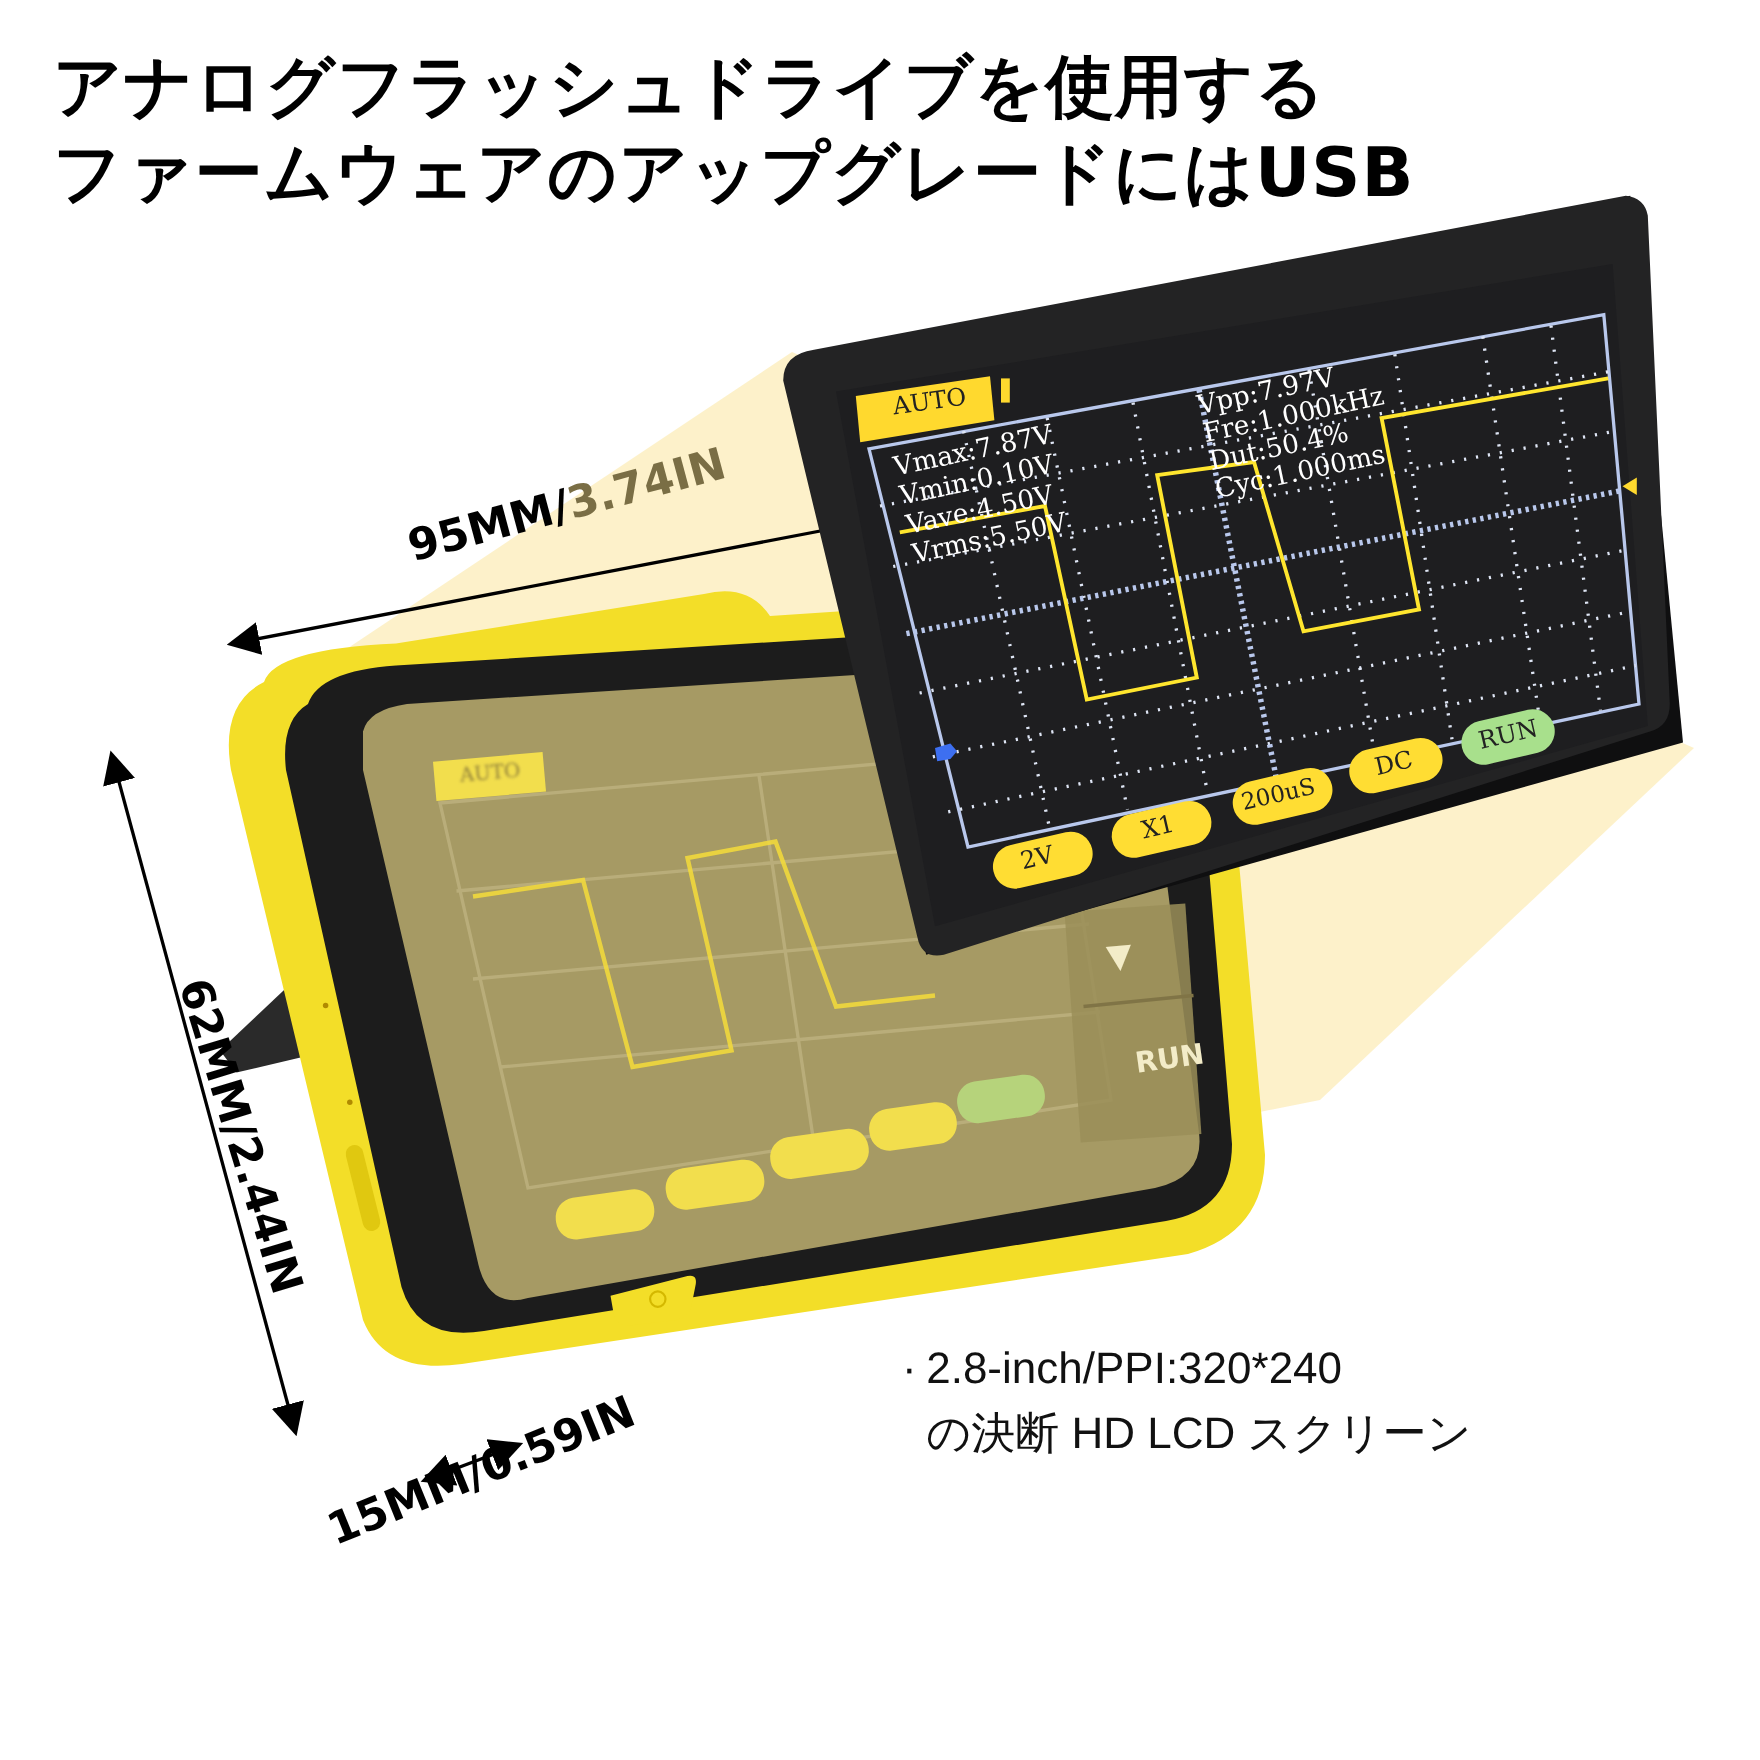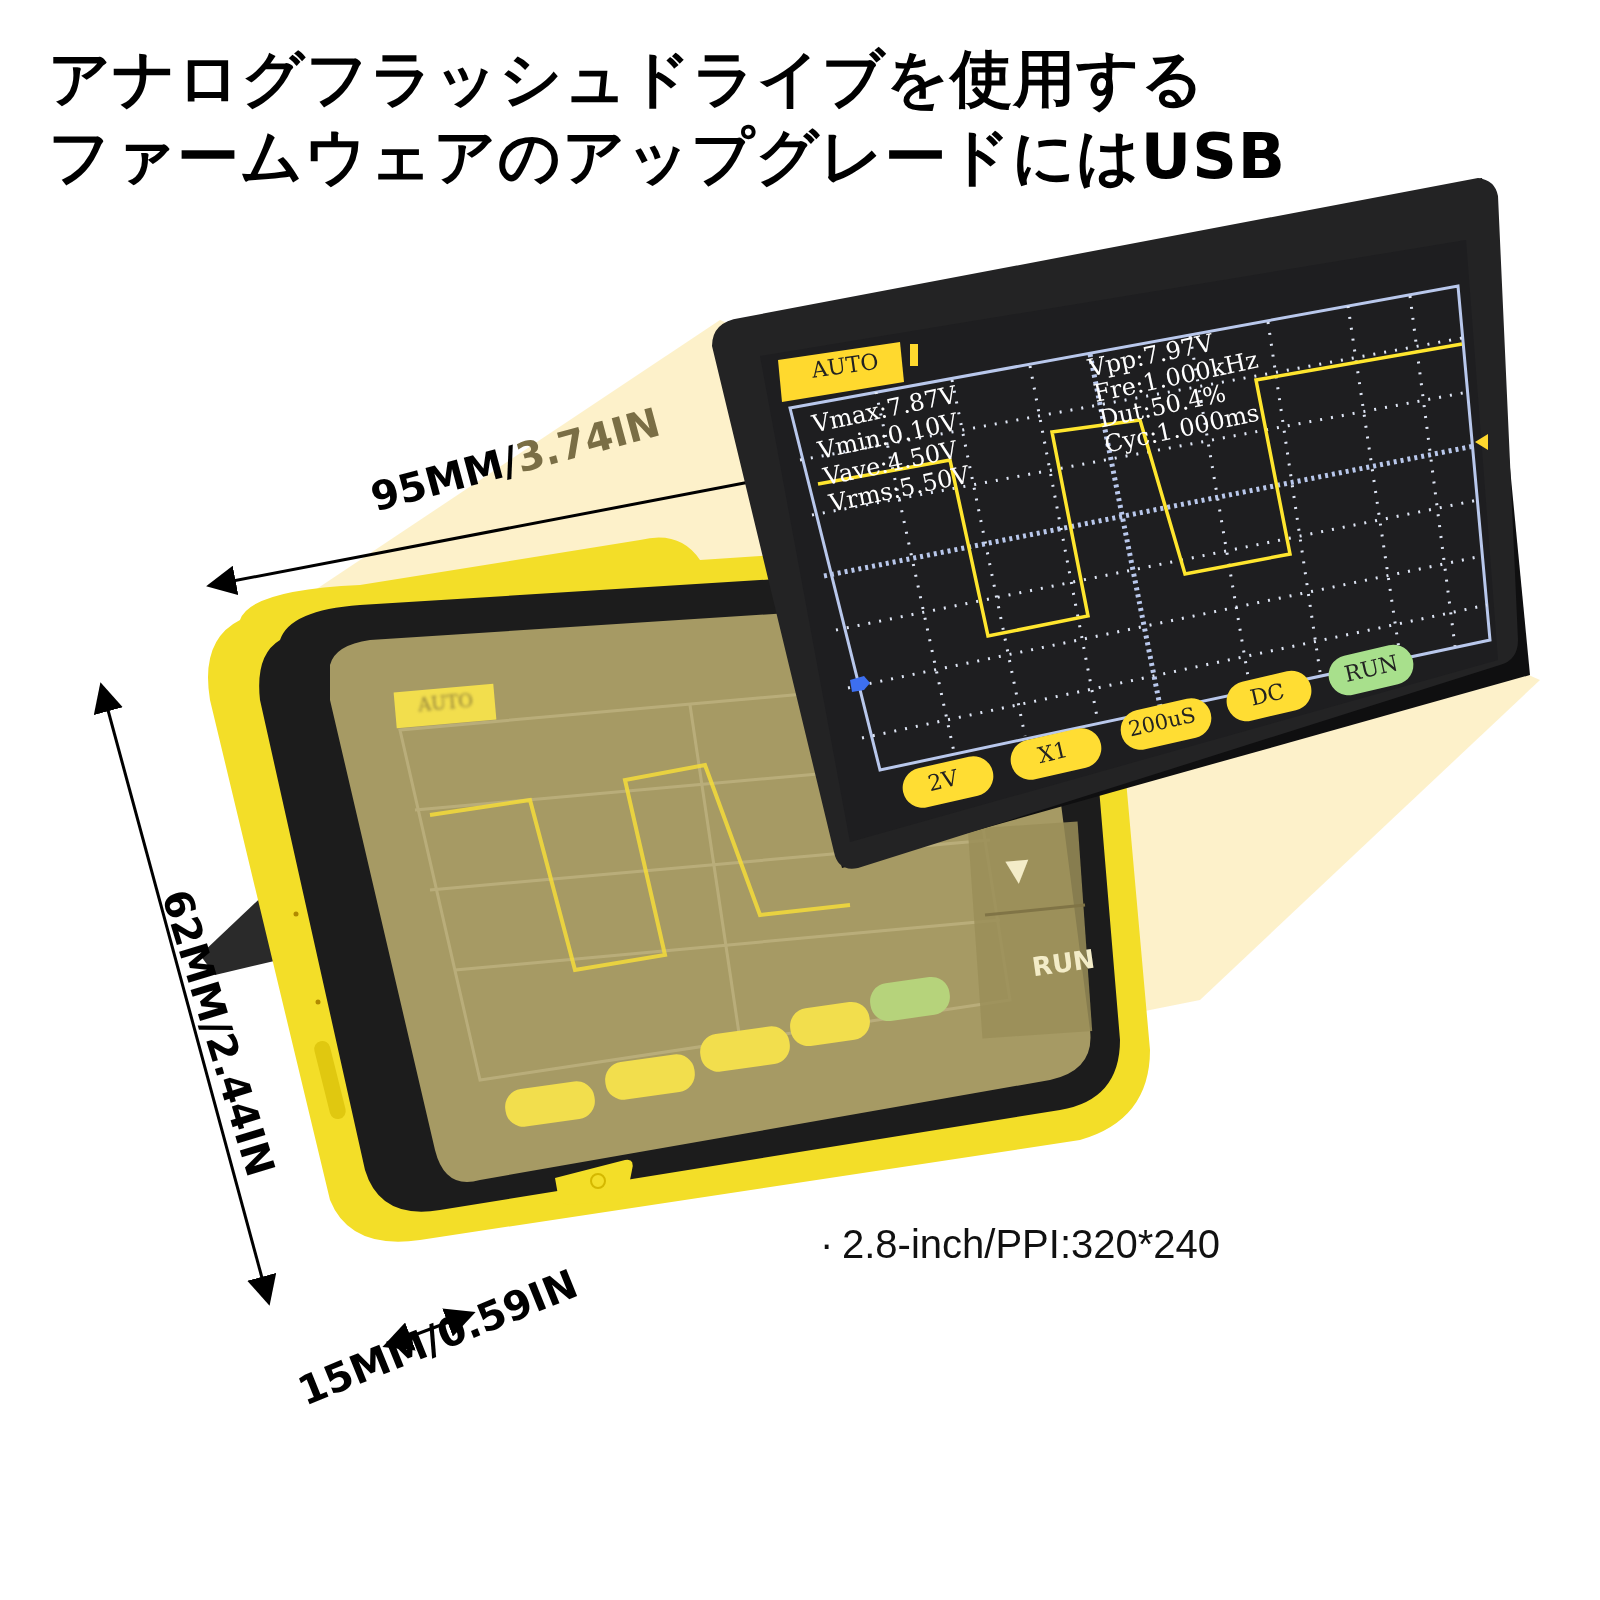--- a/index.html
+++ b/index.html
@@ -187,13 +187,16 @@
 <div style="position:absolute;left:928px;top:768px;font-family:'DejaVu Serif',serif;font-size:22px;color:#222;transform:rotate(-13deg);">2V</div>
 <div style="position:absolute;left:1038px;top:740px;font-family:'DejaVu Serif',serif;font-size:22px;color:#222;transform:rotate(-13deg);">X1</div>
 <div style="position:absolute;left:1128px;top:710px;font-family:'DejaVu Serif',serif;font-size:21px;color:#222;transform:rotate(-13deg);">200uS</div>
 <div style="position:absolute;left:1250px;top:682px;font-family:'DejaVu Serif',serif;font-size:22px;color:#222;transform:rotate(-13deg);">DC</div>
 <div style="position:absolute;left:1344px;top:656px;font-family:'DejaVu Serif',serif;font-size:22px;color:#222;transform:rotate(-13deg);">RUN</div>
 
 <div class="features">
   <div class="row">
     <span class="dot">·</span><span>2.8-inch/PPI:320*240</span>
   </div>
+  <div class="row indent">
+    <span>の決断 HD LCD スクリーン</span>
+  </div>
 </div>
 
 </body></html>

